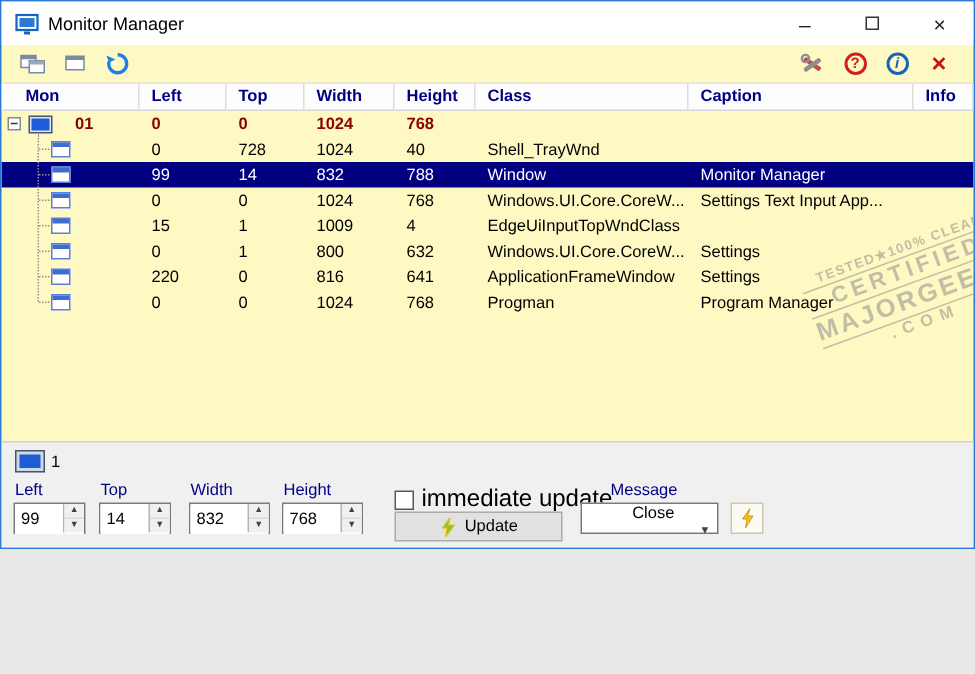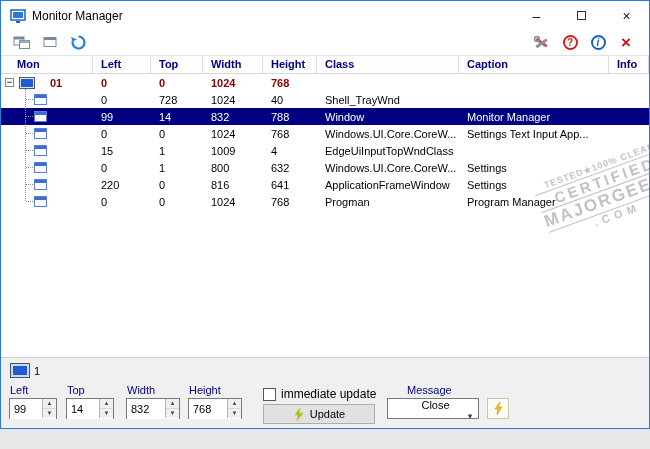--- a/index.html
+++ b/index.html
@@ -1,17 +1,17 @@
 <!DOCTYPE html>
 <html><head>
 <meta charset="utf-8">
 <style>
   * { margin:0; padding:0; box-sizing:border-box; font-family:"Liberation Sans", sans-serif; }
   html,body { width:650px; height:449px; background:#e8e8e8; overflow:hidden; }
-  .window { position:relative; width:650px; height:429px; background:#ffffff; border:1px solid #2b79d7; overflow:hidden; }
+  .window { position:relative; width:650px; height:366px; background:#fef9c3; border:1px solid #2b79d7; overflow:hidden; }
 
   
   .titlebar { height:29px; display:flex; align-items:center; background:#fff; }
   .app-icon { width:16px; height:16px; margin:0 6px 0 9px; flex:0 0 auto; }
   .title { font-size:12px; color:#000; }
   .win-controls { margin-left:auto; display:flex; height:100%; }
   .wc { width:45px; height:100%; display:flex; align-items:center; justify-content:center; font-size:14px; color:#222; cursor:default; }
   .max-box { width:9px; height:9px; border:1px solid #333; display:inline-block; }
 
   
@@ -54,21 +54,21 @@
   .mon-tab { position:absolute; left:6px; top:4px; display:flex; align-items:center; gap:4px; padding:1px 3px; }
   .mon-tab .big-mon { width:20px; height:15px; border:1px solid #44546a; background:#cfd8e3; position:relative; }
   .mon-tab .big-mon::before { content:''; position:absolute; inset:2px; background:#1e5bd6; }
   .mon-tab .num { font-size:11px; color:#000; }
   .flabel { position:absolute; top:26px; font-size:11px; color:#000080; }
   .stepper { position:absolute; top:40px; height:21px; background:#fff; border:1px solid #7a7a7a; }
   .stepper input { width:100%; height:100%; border:none; outline:none; font-size:11px; padding:0 15px 0 4px; font-family:"Liberation Sans",sans-serif; }
   .spins { position:absolute; right:0; top:0; bottom:0; width:14px; display:flex; flex-direction:column; border-left:1px solid #b5b5b5; }
   .spin { flex:1; background:#f0f0f0; font-size:6px; line-height:9px; text-align:center; color:#444; border-bottom:1px solid #d9d9d9; cursor:default; }
   .spin:last-child { border-bottom:none; }
-  .chk { position:absolute; left:262px; top:29px; display:flex; align-items:center; gap:5px; font-size:12px; color:#000; }
+  .chk { position:absolute; left:262px; top:29px; display:flex; align-items:center; gap:5px; font-size:16px; color:#000; }
   .chk .box { width:13px; height:13px; border:1px solid #555; background:#fff; }
   .update-btn { position:absolute; left:262px; top:46px; width:112px; height:20px; background:#e1e1e1; border:1px solid #adadad; font-size:11px; display:flex; align-items:center; justify-content:center; gap:5px; color:#000; }
   .combo { position:absolute; left:386px; top:40px; width:92px; height:21px; background:#fff; border:1px solid #7a7a7a; display:flex; align-items:center; font-size:11px; padding-left:5px;flex-direction:column; }
   .combo-arrow { margin-left:auto; width:16px; text-align:center; color:#444; font-size:9px; }
   .bolt-btn { position:absolute; left:486px; top:40px; width:22px; height:21px; background:#fbfbf4; border:1px solid #c9c9a9; display:flex; align-items:center; justify-content:center; }
 </style>
 </head>
 <body>
 
 <div class="window">

